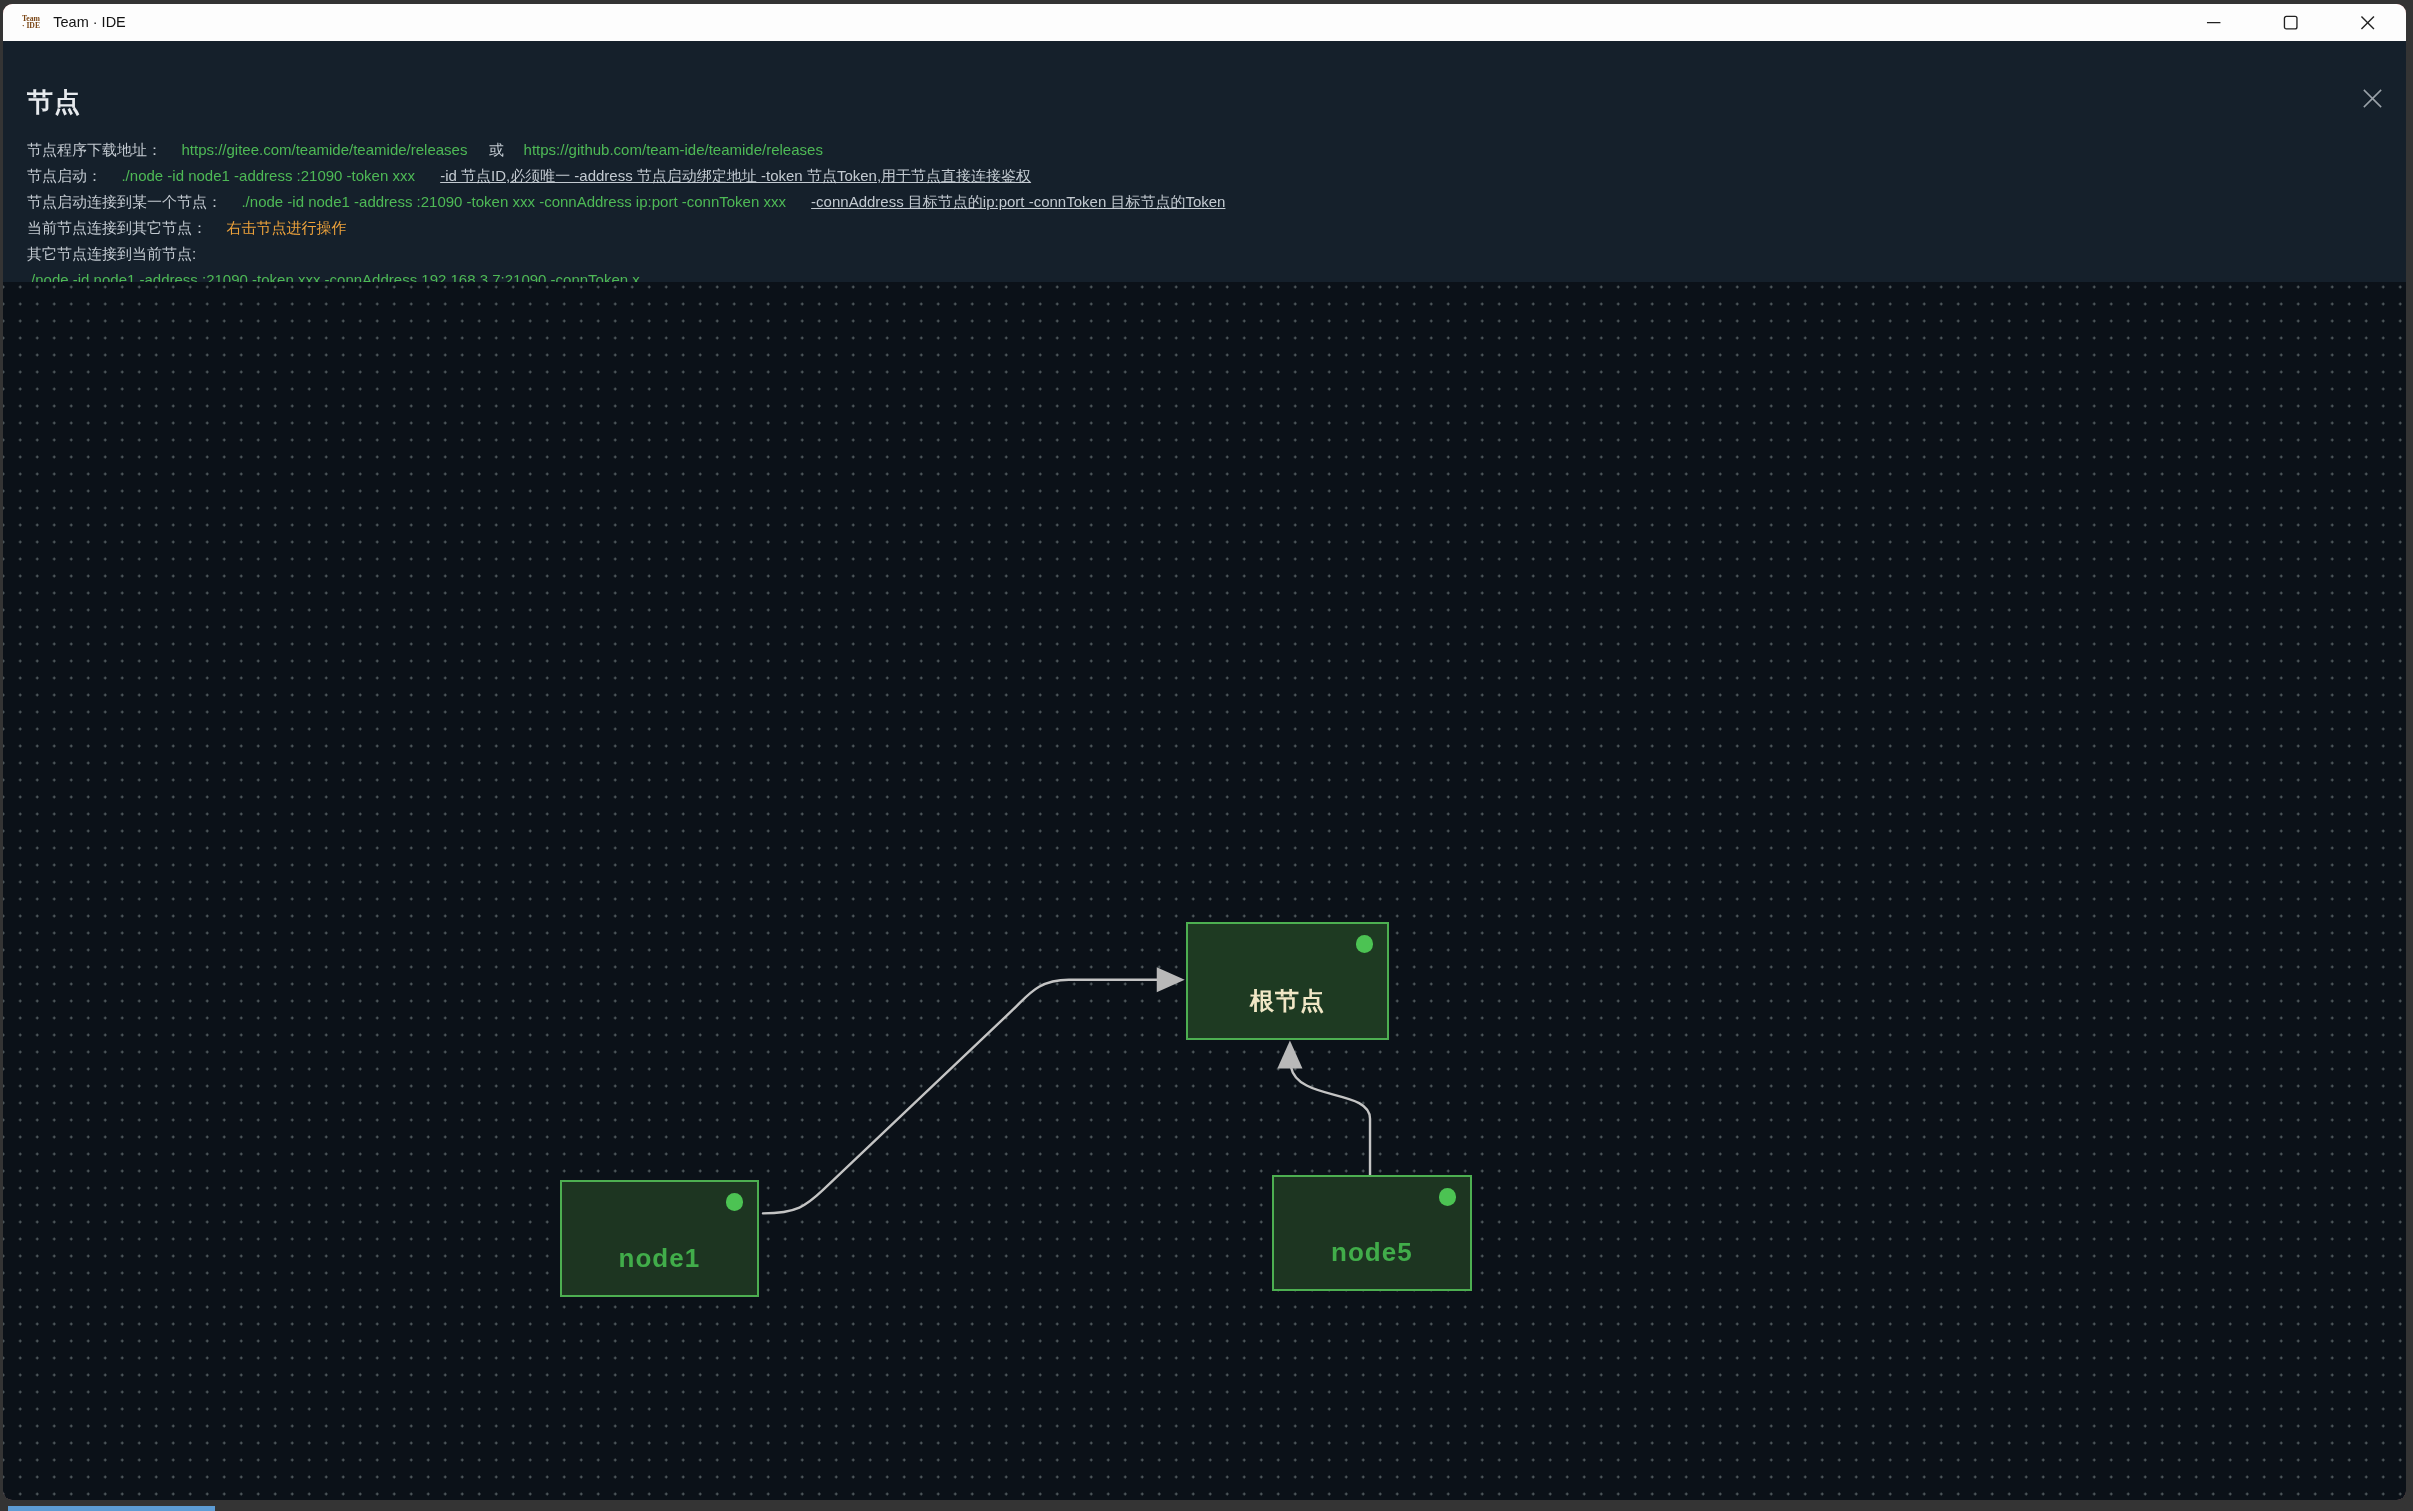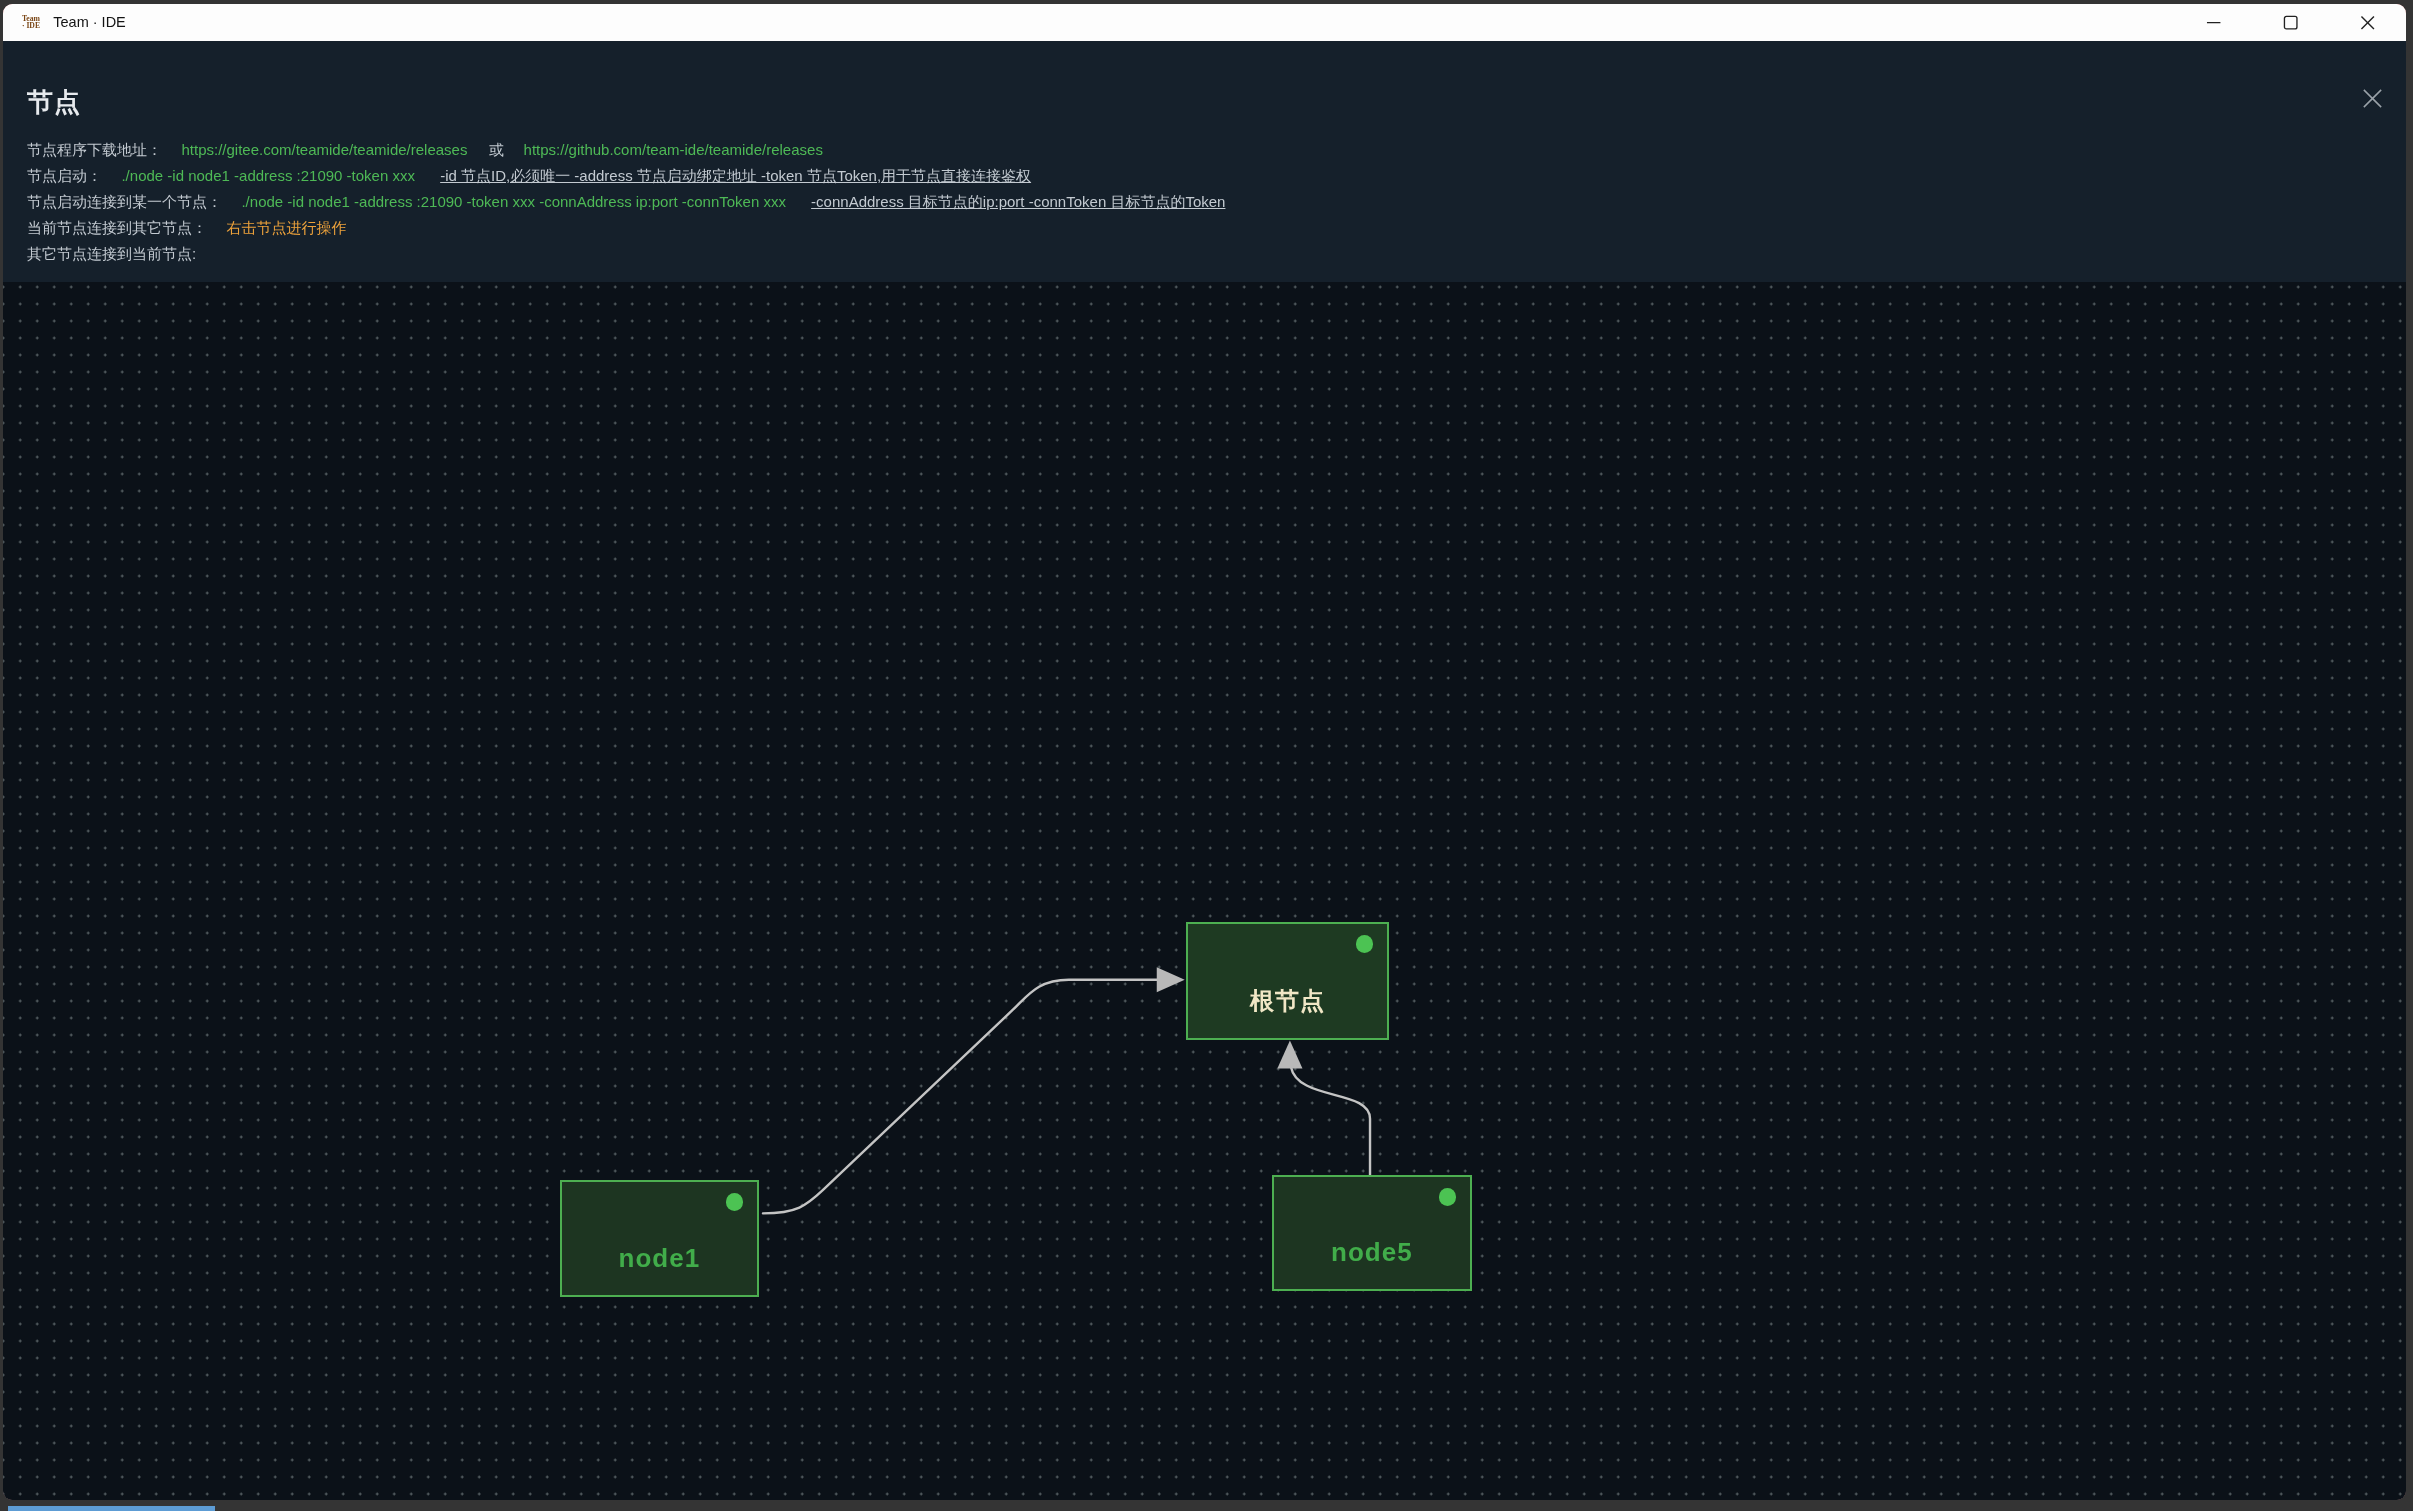--- a/index.html
+++ b/index.html
@@ -137,20 +137,23 @@
         <span class="cmd">./node -id node1 -address :21090 -token xxx -connAddress ip:port -connToken xxx</span>
         <span class="desc">-connAddress 目标节点的ip:port -connToken 目标节点的Token</span>
       </div>
       <div class="line">
         <span class="lbl">当前节点连接到其它节点：</span>
         <span class="action">右击节点进行操作</span>
       </div>
       <div class="line">
         <span class="lbl">其它节点连接到当前节点:</span>
       </div>
+      <div class="line">
+        <span class="cmd flush">./node -id node1 -address :21090 -token xxx -connAddress 192.168.3.7:21090 -connToken x</span>
+      </div>
     </div>
 
     <div class="canvas">
 
       <svg class="edges" width="2403" height="1218" viewBox="0 0 2489 1262">
 
         <path d="M 787 965 C 822 965 832 957 849 941 L 1046 754 C 1062 739 1072 723 1104 723 L 1196 723" fill="none" stroke="#c4c4c4" stroke-width="2.5" stroke-linecap="round"></path>
         <polygon points="1224,723 1195,710 1195,736" fill="#b9b9b9"></polygon>
 
         <path d="M 1416 925 L 1416 867 C 1416 836 1341 849 1334 813" fill="none" stroke="#c4c4c4" stroke-width="2.5" stroke-linecap="round"></path>

